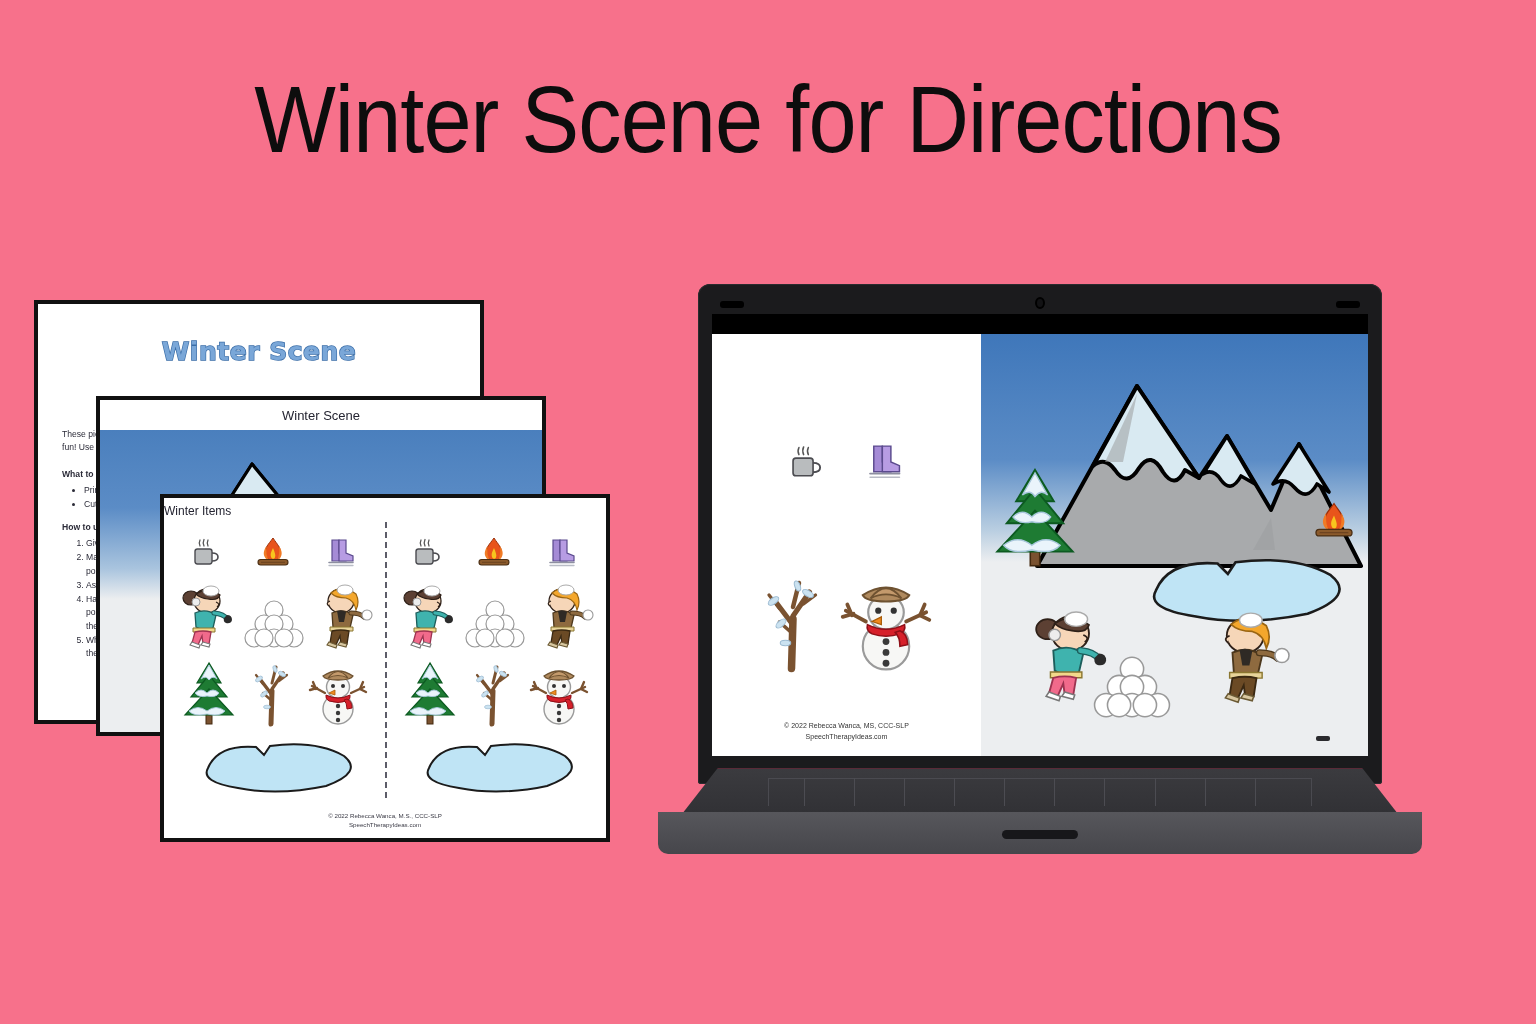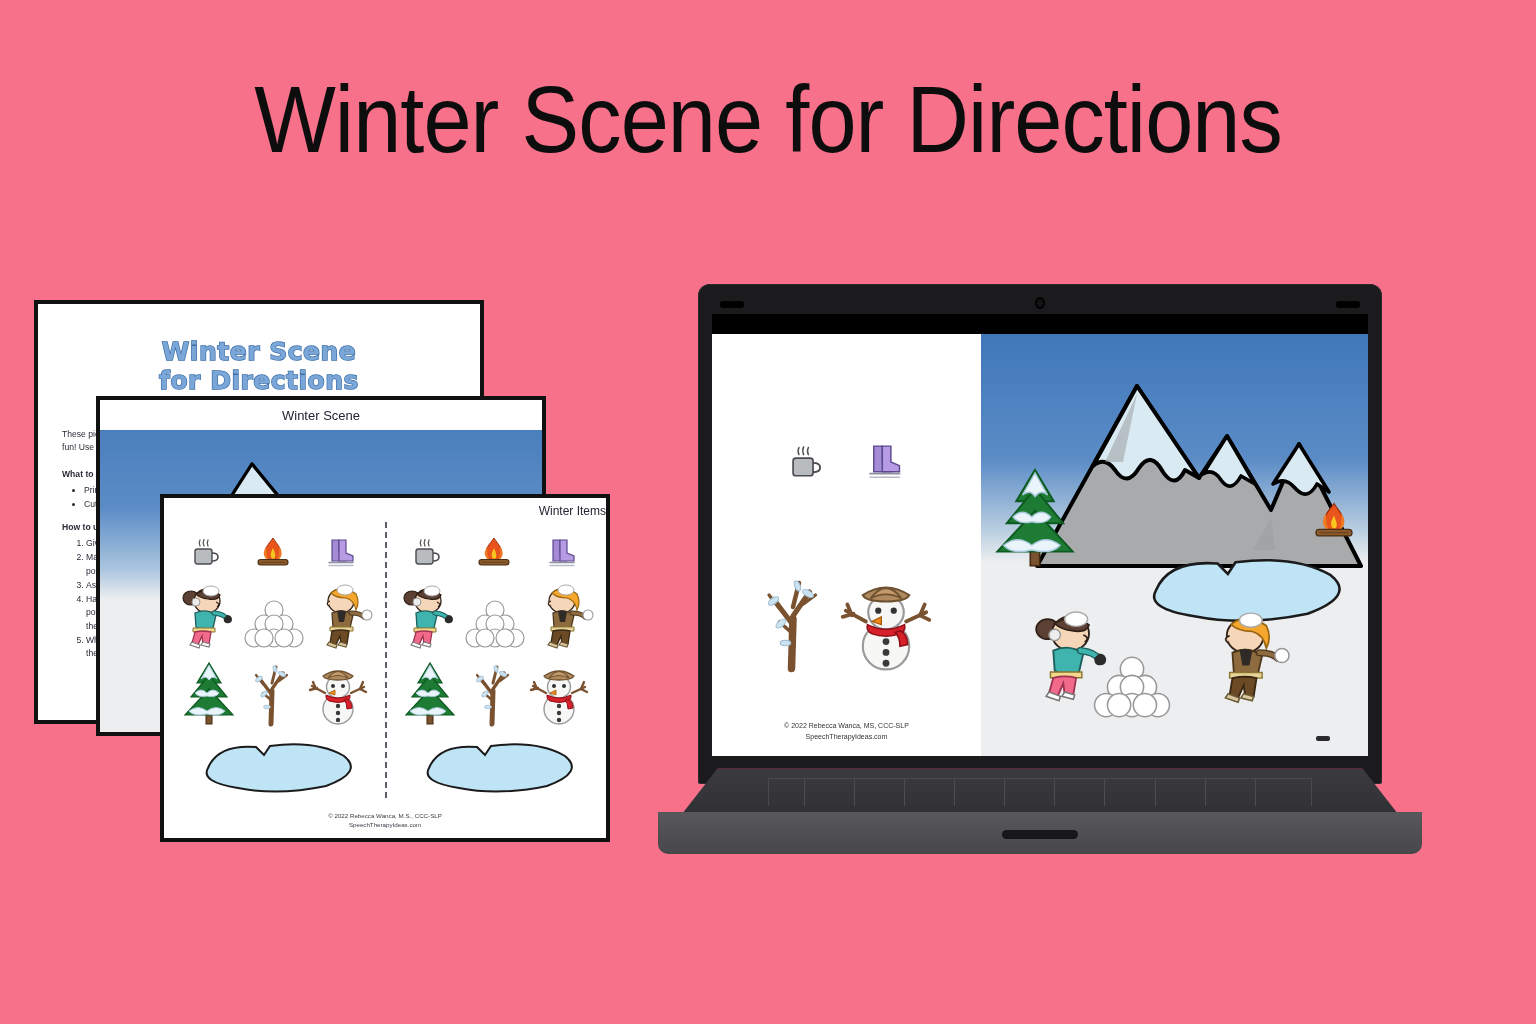--- a/index.html
+++ b/index.html
@@ -61,21 +61,21 @@
     background:linear-gradient(#4a7fbd 0%, #5b8cc6 46%, #a9c4de 82%, #eceef0 100%);
   }
   .ground-plain{
     position:absolute; left:0; top:56%; width:100%; bottom:0; background:#eceef0;
   }
 
   
   .paper.items{ left:160px; top:494px; width:450px; height:348px; }
   .items-head{
     position:absolute; top:6px; left:0; width:100%;
-    text-align:right; font-size:12px; color:#242431;
+    text-align:left; font-size:12px; color:#242431;
   }
   .items-grid{
     position:absolute; top:28px; left:0; right:0; bottom:38px;
     display:flex;
   }
   .items-col{
     flex:1; position:relative;
     display:flex; flex-direction:column;
     justify-content:space-around; padding:4px 10px 0;
   }
@@ -157,21 +157,20 @@
   .abs{ position:absolute; }
 </style>
 </head>
 <body>
 
 <div class="page-title">Winter Scene for Directions</div>
 
 <div class="paper cover">
   <div class="cover-head">
     <div>Winter Scene</div>
-    <div>for Directions</div>
   </div>
   <div class="cover-body">
     <div class="lead">
       <div>These pic</div>
       <div>fun! Use</div>
     </div>
     <h4>What to</h4>
     <ul>
       <li>Prin</li>
       <li>Cut</li>

